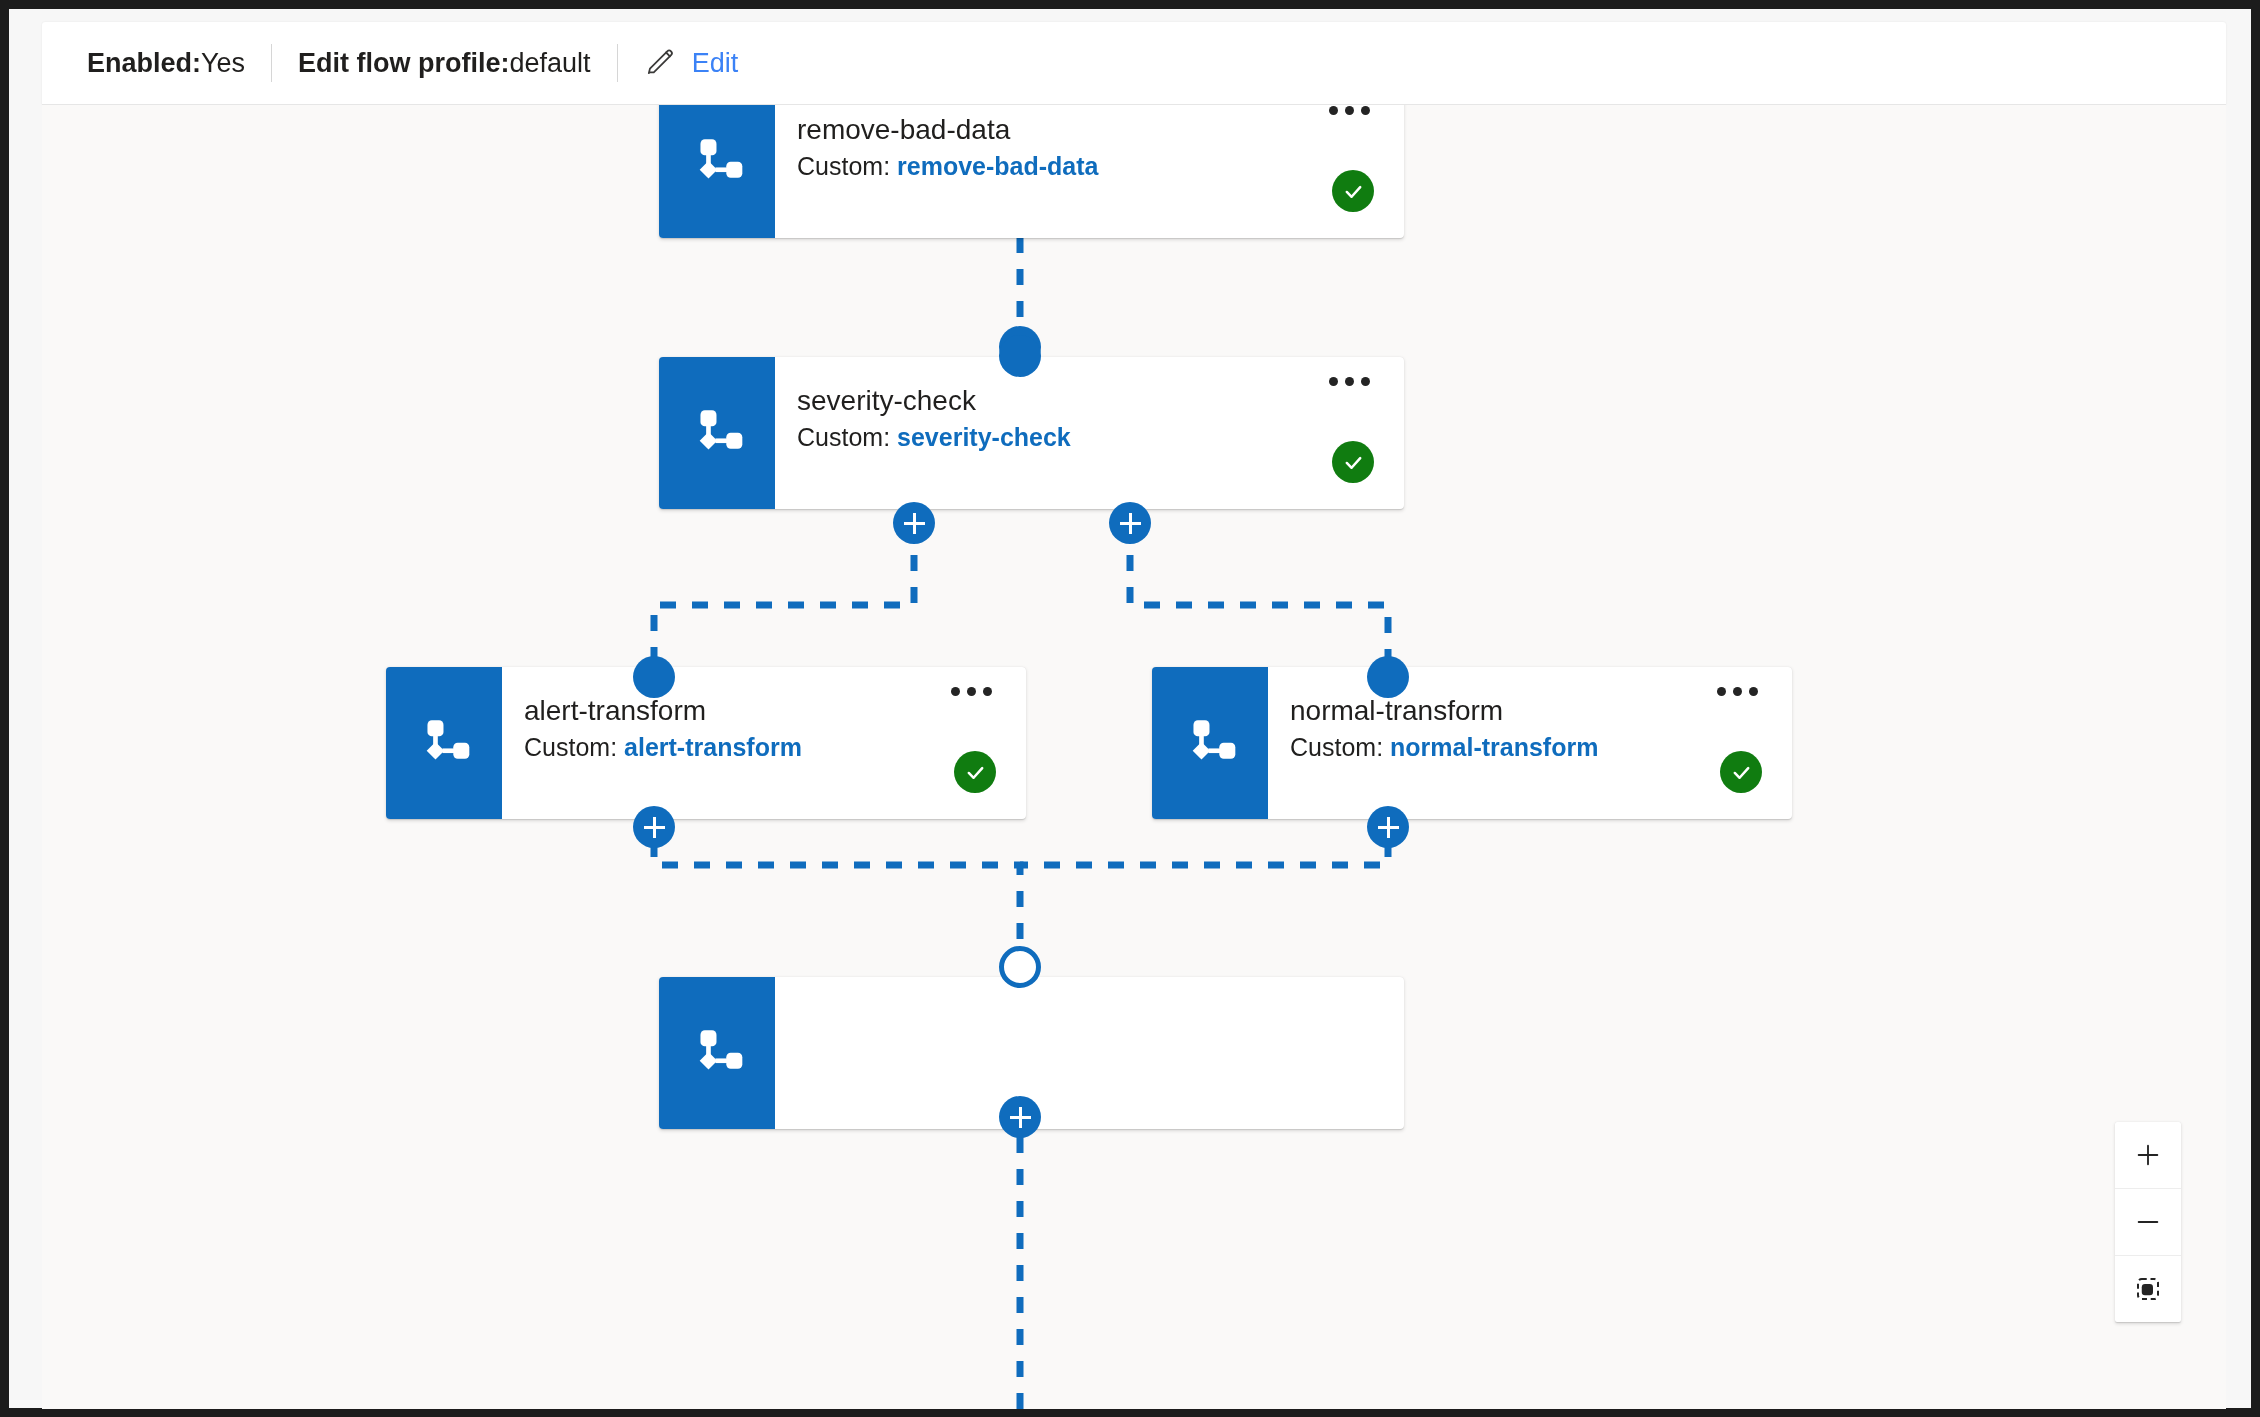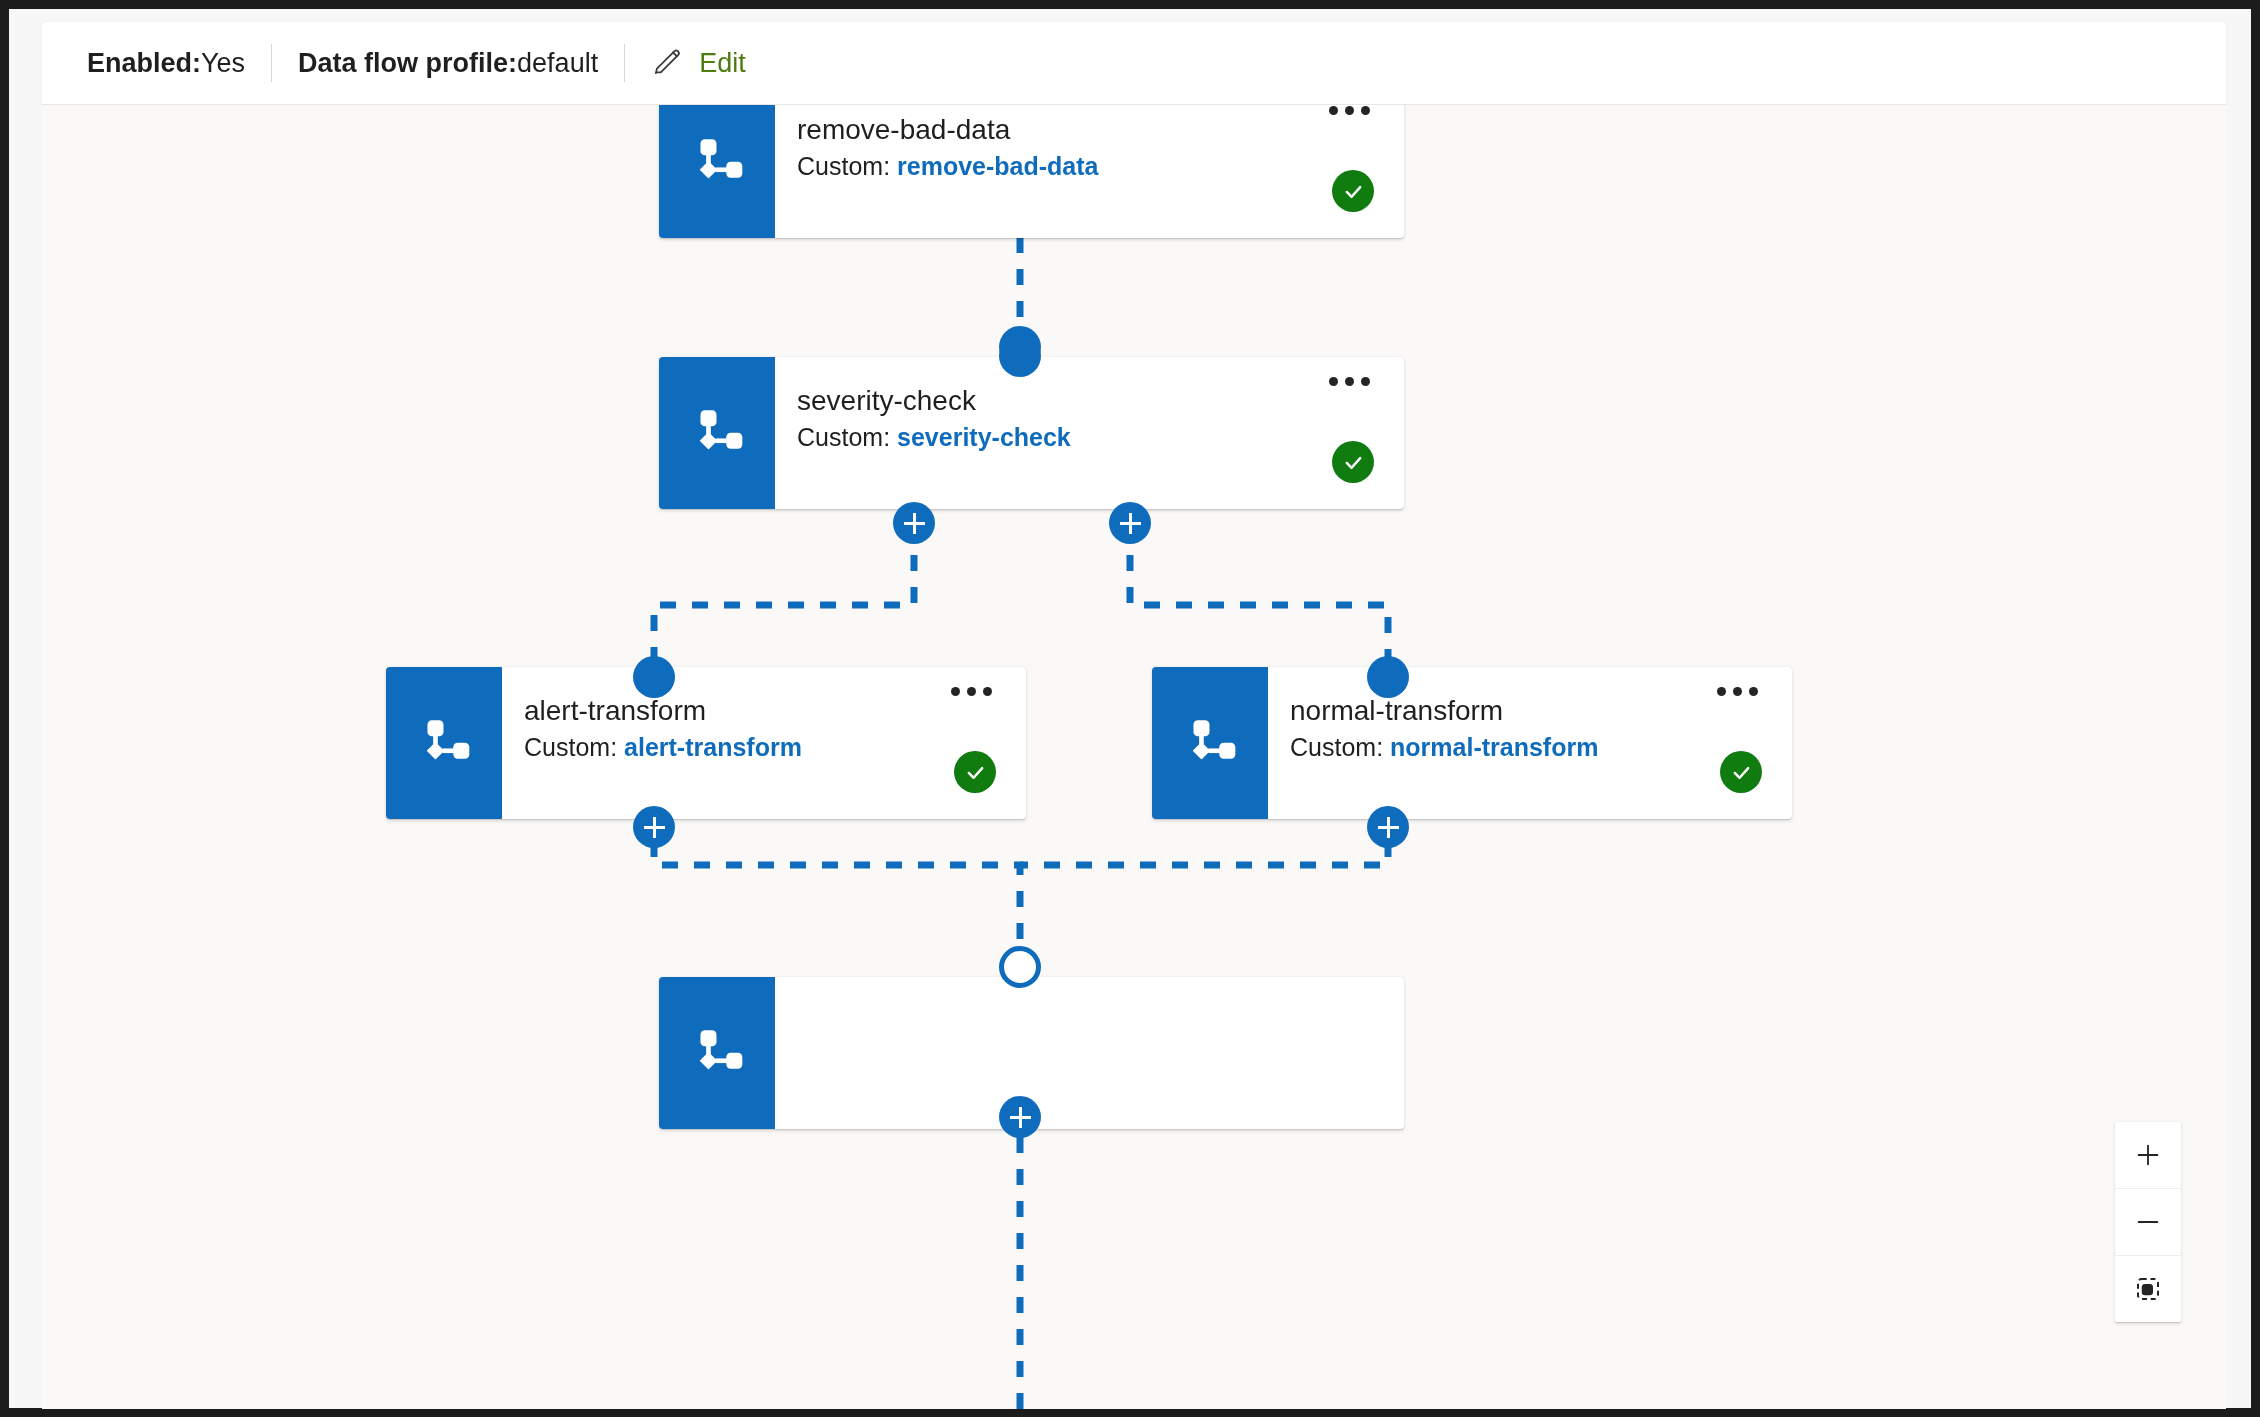--- a/index.html
+++ b/index.html
@@ -64,21 +64,21 @@
     height: 38px;
     background: #d6d6d6;
     margin: 0 26px;
   }
   .edit-btn {
     display: flex;
     align-items: center;
     gap: 14px;
     cursor: pointer;
   }
-  .edit-label { font-size: 27px; color: #4d7c0f; }
+  .edit-label { font-size: 27px; color: #3b82f6; }
 
   
   .canvas {
     position: absolute;
     left: 33px;
     top: 96px;
     width: 2184px;
     height: 1304px;
     background: #faf9f8;
     overflow: hidden;
@@ -219,21 +219,21 @@
 
     <div class="headerbar">
       <div class="hdr-seg">
         <span class="hdr-strong">Enabled:</span>
         <span class="hdr-val">Yes</span>
       </div>
 
       <div class="hdr-div"></div>
 
       <div class="hdr-seg">
-        <span class="hdr-strong">Data flow profile:</span>
+        <span class="hdr-strong">Edit flow profile:</span>
         <span class="hdr-val">default</span>
       </div>
 
       <div class="hdr-div"></div>
 
       <div class="edit-btn">
         <span>
           <svg width="34" height="34" viewBox="0 0 24 24" fill="none" stroke="#3b3a39" stroke-width="1.25" stroke-linecap="round" stroke-linejoin="round">
             <path d="M4.2 19.8 L3.4 20.6 L4.2 17.4 L16.4 5.2 C17.2 4.4 18.3 4.4 19.1 5.2 C19.9 6 19.9 7.1 19.1 7.9 L6.9 20.1 L4.2 19.8 Z"></path>
             <path d="M15.6 6 L18.3 8.7"></path>

